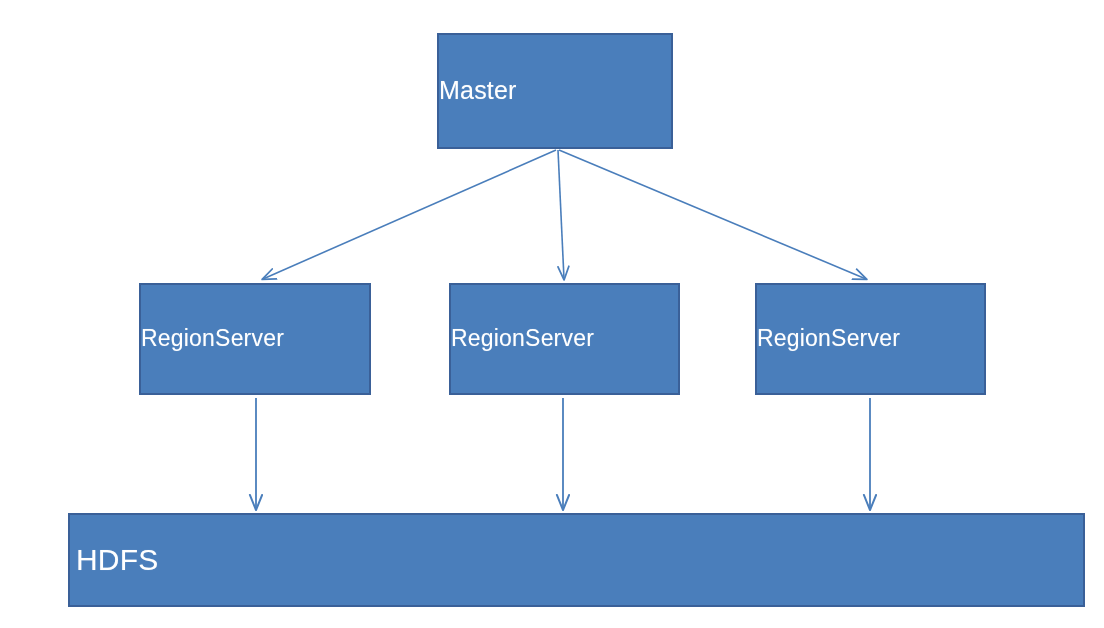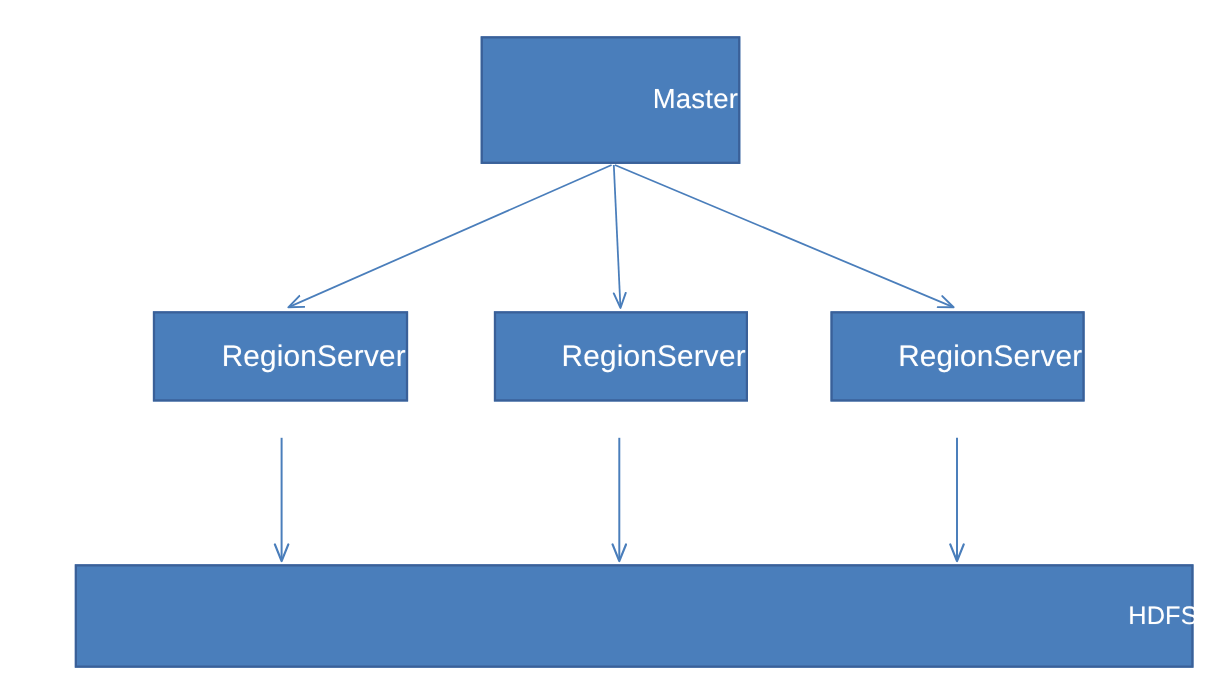--- a/index.html
+++ b/index.html
@@ -27,53 +27,53 @@
     pointer-events: none;
   }
   .node {
     position: absolute;
     box-sizing: border-box;
     background: #4a7ebb;
     border: 2px solid #3a6098;
     color: #ffffff;
     display: flex;
     flex-direction: column;
-    align-items: flex-end;
+    align-items: flex-start;
     justify-content: center;
     text-align: center;
     line-height: 1.35;
     letter-spacing: 0.2px;
     text-shadow: 0 0 1px rgba(255,255,255,0.35);
     z-index: 2;
   }
   .node-master {
     left: 437px;
     top: 33px;
     width: 236px;
     height: 116px;
     font-size: 25px;
   }
   .node-master .line2 {
     margin-top: 2px;
   }
   .node-rs {
     top: 283px;
     width: 232px;
-    height: 82px;
-    font-size: 27px;
+    height: 112px;
+    font-size: 23px;
   }
   .node-rs-1 { left: 139px; }
   .node-rs-2 { left: 449px; width: 231px; }
   .node-rs-3 { left: 755px; width: 231px; }
   .node-hdfs {
     left: 68px;
     top: 513px;
     width: 1017px;
     height: 94px;
-    font-size: 23px;
+    font-size: 30px;
   }
   .node-hdfs .label {
     position: relative;
     left: 6px;
   }
 </style>
 </head>
 <body>
 
 <div id="canvas">

